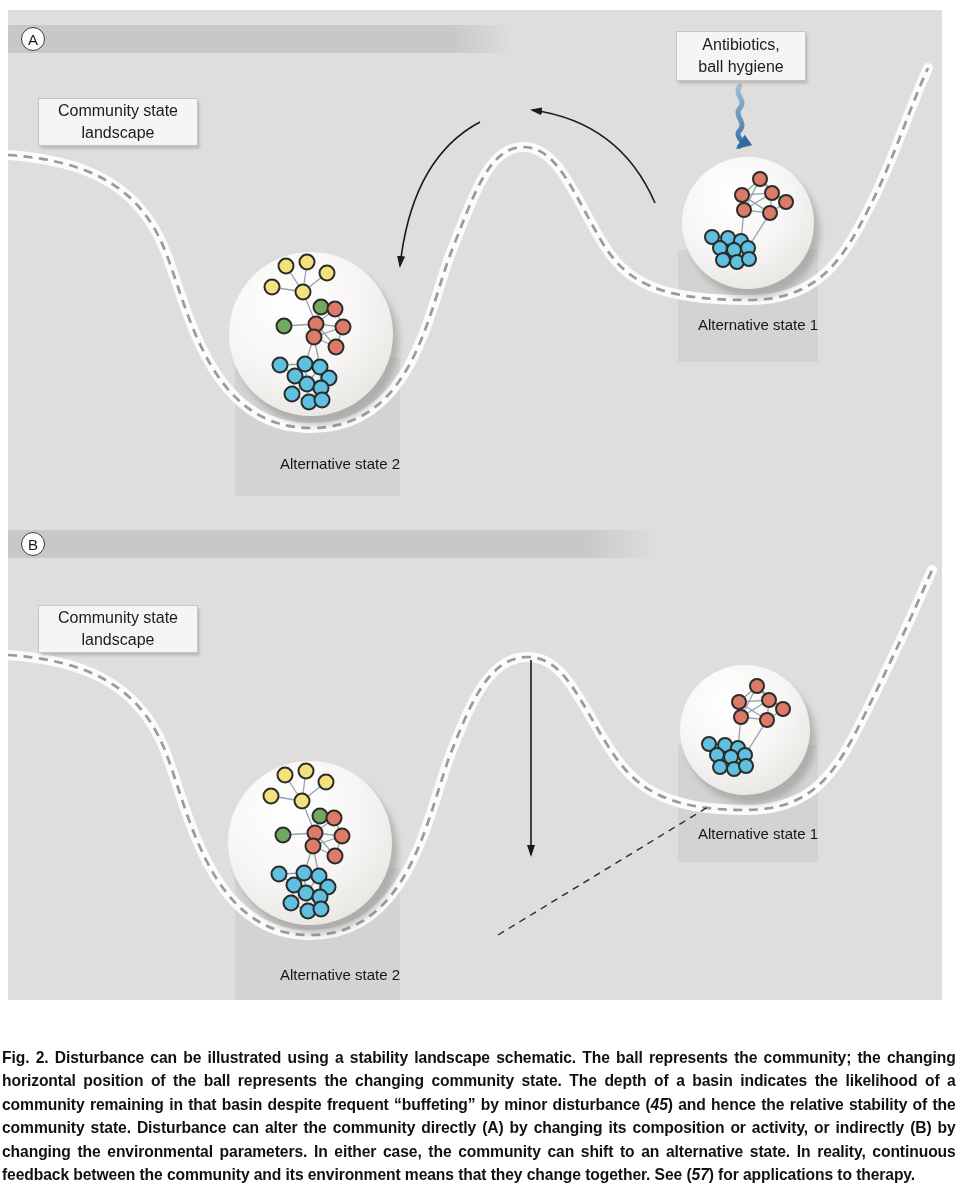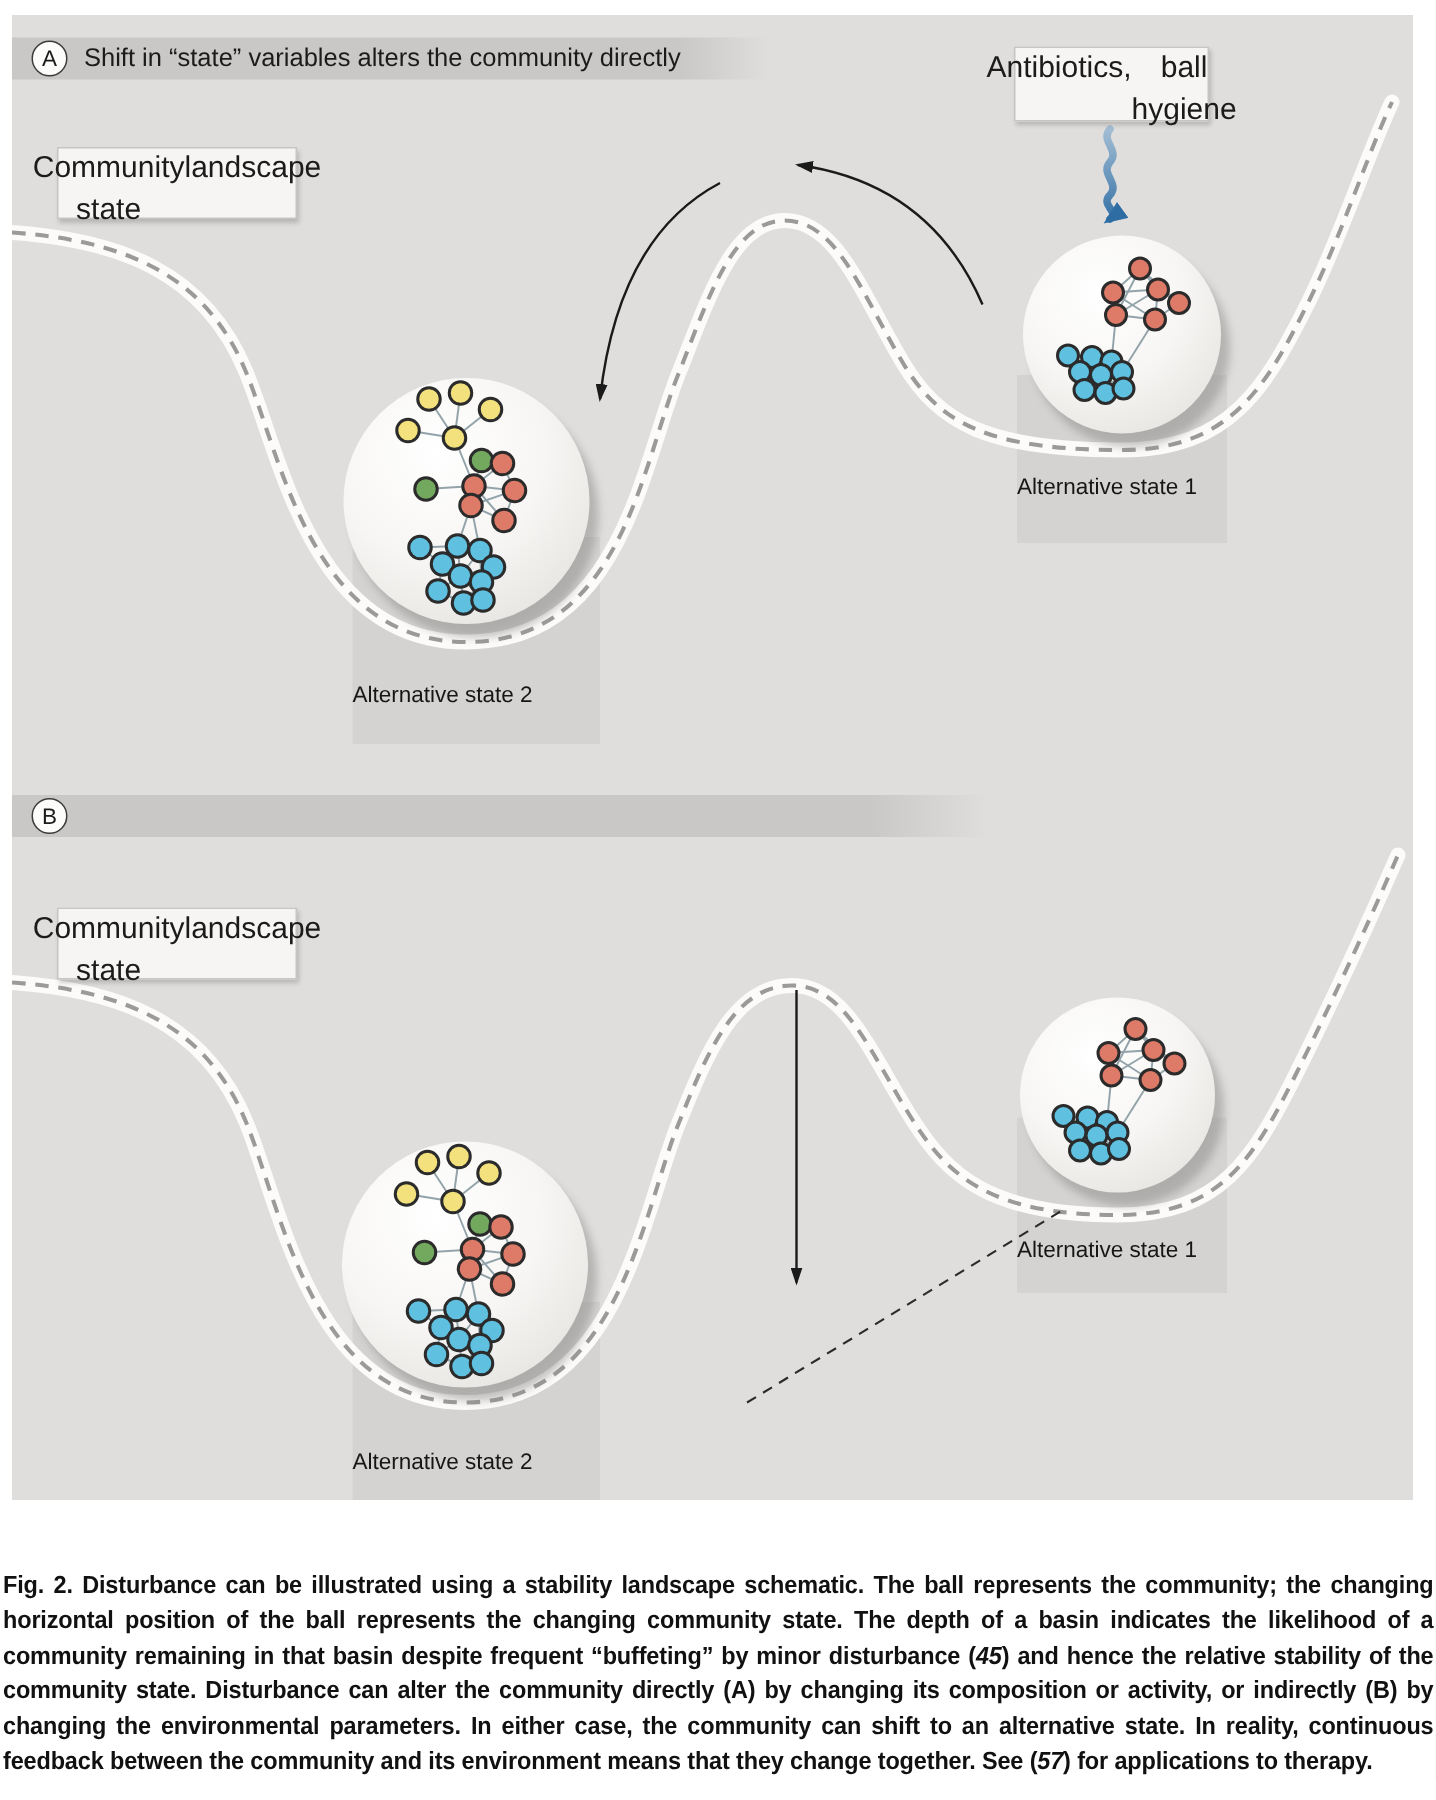--- a/index.html
+++ b/index.html
@@ -9,28 +9,28 @@
 
   .panel-header{position:absolute;height:28px;display:flex;align-items:center;
     background:linear-gradient(to right,var(--header-band,#c9c8c6) 88%,rgba(201,200,198,0));}
   #header-a{left:0;top:15px;width:505px;}
   #header-b{left:0;top:520px;width:650px;}
   .badge{width:22px;height:22px;border-radius:50%;border:1.5px solid #3c3c3c;background:#fcfcfb;
     display:flex;align-items:center;justify-content:center;font-size:15px;margin-left:13px;color:#1b1b1b;flex:0 0 auto;}
   .panel-title{font-size:17px;margin-left:11px;color:#1b1b1b;white-space:nowrap;}
 
   .box{position:absolute;background:var(--box-bg,#f6f5f3);border:1px solid var(--box-border,#c6c5c3);
-    box-shadow:1.5px 2.5px 3px rgba(0,0,0,.18);font-size:20px;line-height:1.38;color:#1b1b1b;
-    text-align:center;display:flex;flex-direction:row;justify-content:center;}
+    box-shadow:1.5px 2.5px 3px rgba(0,0,0,.18);font-size:16px;line-height:1.38;color:#1b1b1b;
+    text-align:center;display:flex;flex-direction:column;justify-content:center;}
   #box-community-a{left:30px;top:88px;width:158px;height:46px;}
   #box-antibiotics{left:668px;top:21px;width:128px;height:48px;}
   #box-community-b{left:30px;top:595px;width:158px;height:46px;}
   #box-diet{left:415px;top:586px;width:216px;height:52px;}
 
-  .state-label{position:absolute;font-size:15px;color:#161616;text-align:left;}
+  .state-label{position:absolute;font-size:15px;color:#161616;text-align:right;}
   #label-a1{left:670px;top:306px;width:140px;}
   #label-a2{left:227px;top:445px;width:165px;}
   #label-b1{left:670px;top:815px;width:140px;}
   #label-b2{left:227px;top:956px;width:165px;}
 
   .band{fill:var(--state-band,#d4d3d1);}
   .surface{fill:none;stroke:var(--landscape-white,#fcfbfa);stroke-width:10;stroke-linecap:round;}
   .dashline{fill:none;stroke:var(--landscape-dash,#9b9a98);stroke-width:2.7;stroke-dasharray:9 6.5;}
   .newdash{fill:none;stroke:#2b2b2b;stroke-width:1.4;stroke-dasharray:7 5.5;}
   .ball-shadow{fill:var(--ball-shadow,#8a8987);opacity:.5;filter:url(#soft);}
@@ -346,21 +346,20 @@
       <path class="arrow" marker-end="url(#ahBlack)" d="M 647,193 Q 612,112 524,100"></path>
       <path class="arrow" marker-end="url(#ahBlack)" d="M 472,112 Q 404,148 392,256"></path>
 
       <path class="squiggle" marker-end="url(#ahBlue)" d="M 732,76 C 725,84 739,90 732,98 C 725,106 739,112 732,120 C 725,127 739,131 732,136"></path>
 
       <path class="arrow" marker-end="url(#ahBlack)" d="M 523,650 L 523,845"></path>
     </svg>
 
     <div class="panel-header" id="header-a">
       <span class="badge">A</span>
-      <span class="panel-title">Shift in “state” variables alters the community directly</span>
     </div>
 
     <div class="panel-header" id="header-b">
       <span class="badge">B</span>
     </div>
 
     <div class="box" id="box-community-a">
       <div>Community state</div>
       <div>landscape</div>
     </div>

